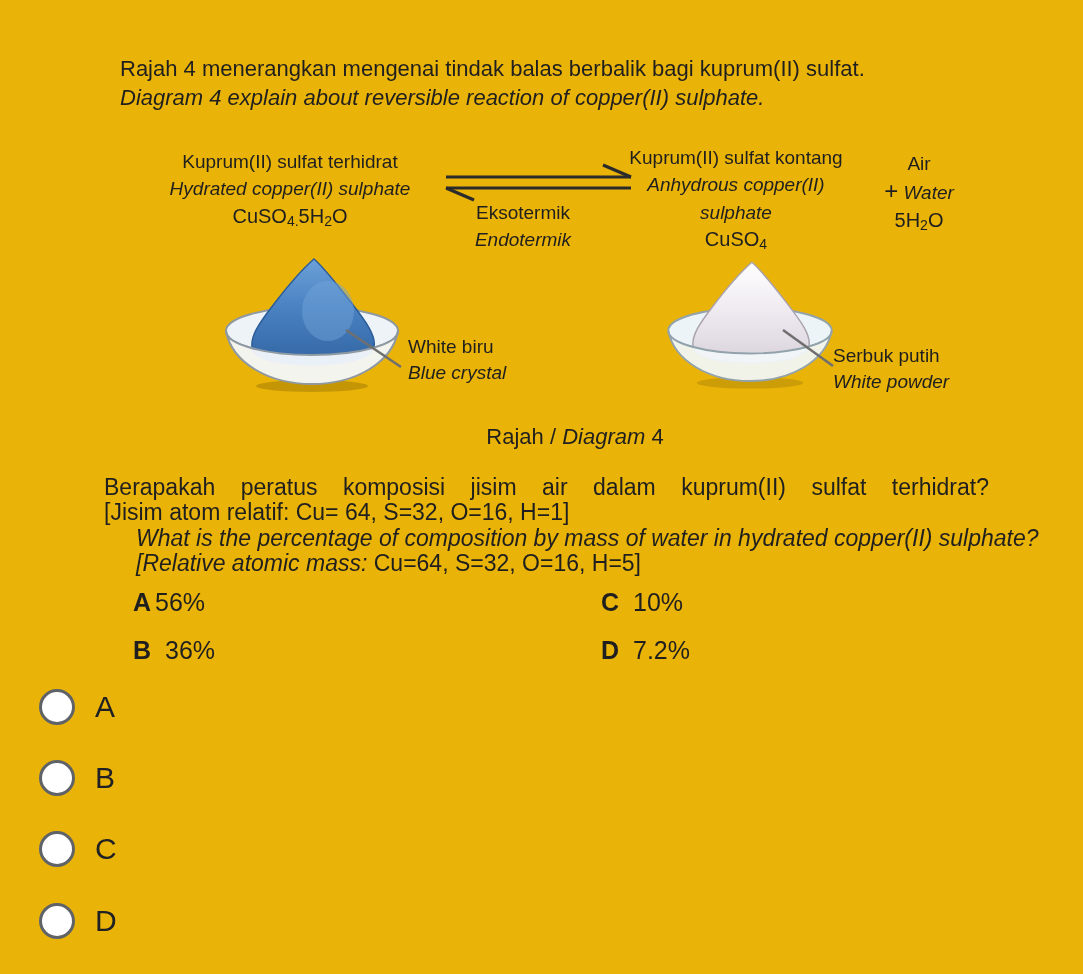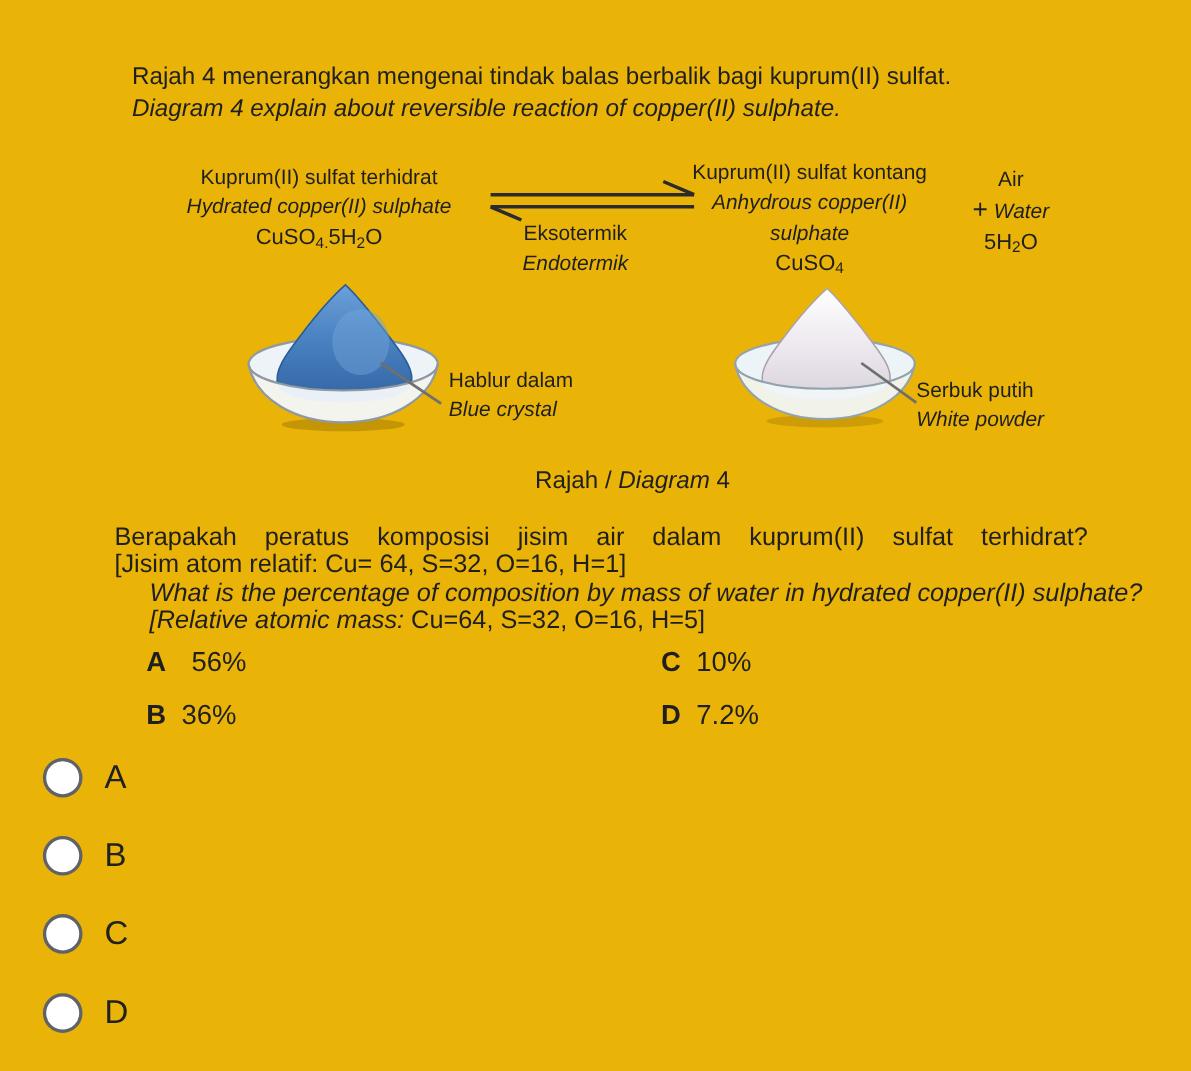--- a/index.html
+++ b/index.html
@@ -104,41 +104,41 @@
     </svg>
 
     <svg class="abs" style="left:338px;top:320px;" width="75" height="55" viewBox="0 0 75 55">
       <line x1="8" y1="10" x2="63" y2="47" stroke="#6f6f6f" stroke-width="2.5"></line>
     </svg>
     <svg class="abs" style="left:775px;top:318px;" width="70" height="55" viewBox="0 0 70 55">
       <line x1="8" y1="12" x2="58" y2="48" stroke="#6f6f6f" stroke-width="2.5"></line>
     </svg>
 
     <div class="abs dishlabel" style="left:408px;top:334px;">
-      <div>Hablur dalam</div>
+      <div>White biru</div>
       <div class="it">Blue crystal</div>
     </div>
     <div class="abs dishlabel" style="left:833px;top:343px;">
       <div>Serbuk putih</div>
       <div class="it">White powder</div>
     </div>
 
     <div class="abs center" style="left:420px;top:424px;width:310px;font-size:22px;">
       <span>Rajah / </span><span class="it">Diagram</span><span> 4</span>
     </div>
 
     <div class="abs qblock">
       <div class="qjust">Berapakah peratus komposisi jisim air dalam kuprum(II) sulfat terhidrat?</div>
       <div>[Jisim atom relatif: Cu= 64, S=32, O=16, H=1]</div>
       <div class="it nowrap">What is the percentage of composition by mass of water in hydrated copper(II) sulphate?</div>
       <div class="nowrap"><span class="it">[Relative atomic mass:</span><span> Cu=64, S=32, O=16, H=5]</span></div>
     </div>
 
     <span class="abs optLetter" style="left:133px;top:588px;">A</span>
-    <span class="abs optValue" style="left:174px;top:588px;text-align:center;">56%</span>
+    <span class="abs optValue" style="left:155px;top:588px;text-align:center;">56%</span>
     <span class="abs optLetter" style="left:601px;top:588px;">C</span>
     <span class="abs optValue" style="left:633px;top:588px;">10%</span>
     <span class="abs optLetter" style="left:133px;top:636px;">B</span>
     <span class="abs optValue" style="left:165px;top:636px;">36%</span>
     <span class="abs optLetter" style="left:601px;top:636px;">D</span>
     <span class="abs optValue" style="left:633px;top:636px;">7.2%</span>
   </div>
 
   <div class="abs radio-row" style="left:39px;top:689px;">
     <span class="radio-circle"></span>

